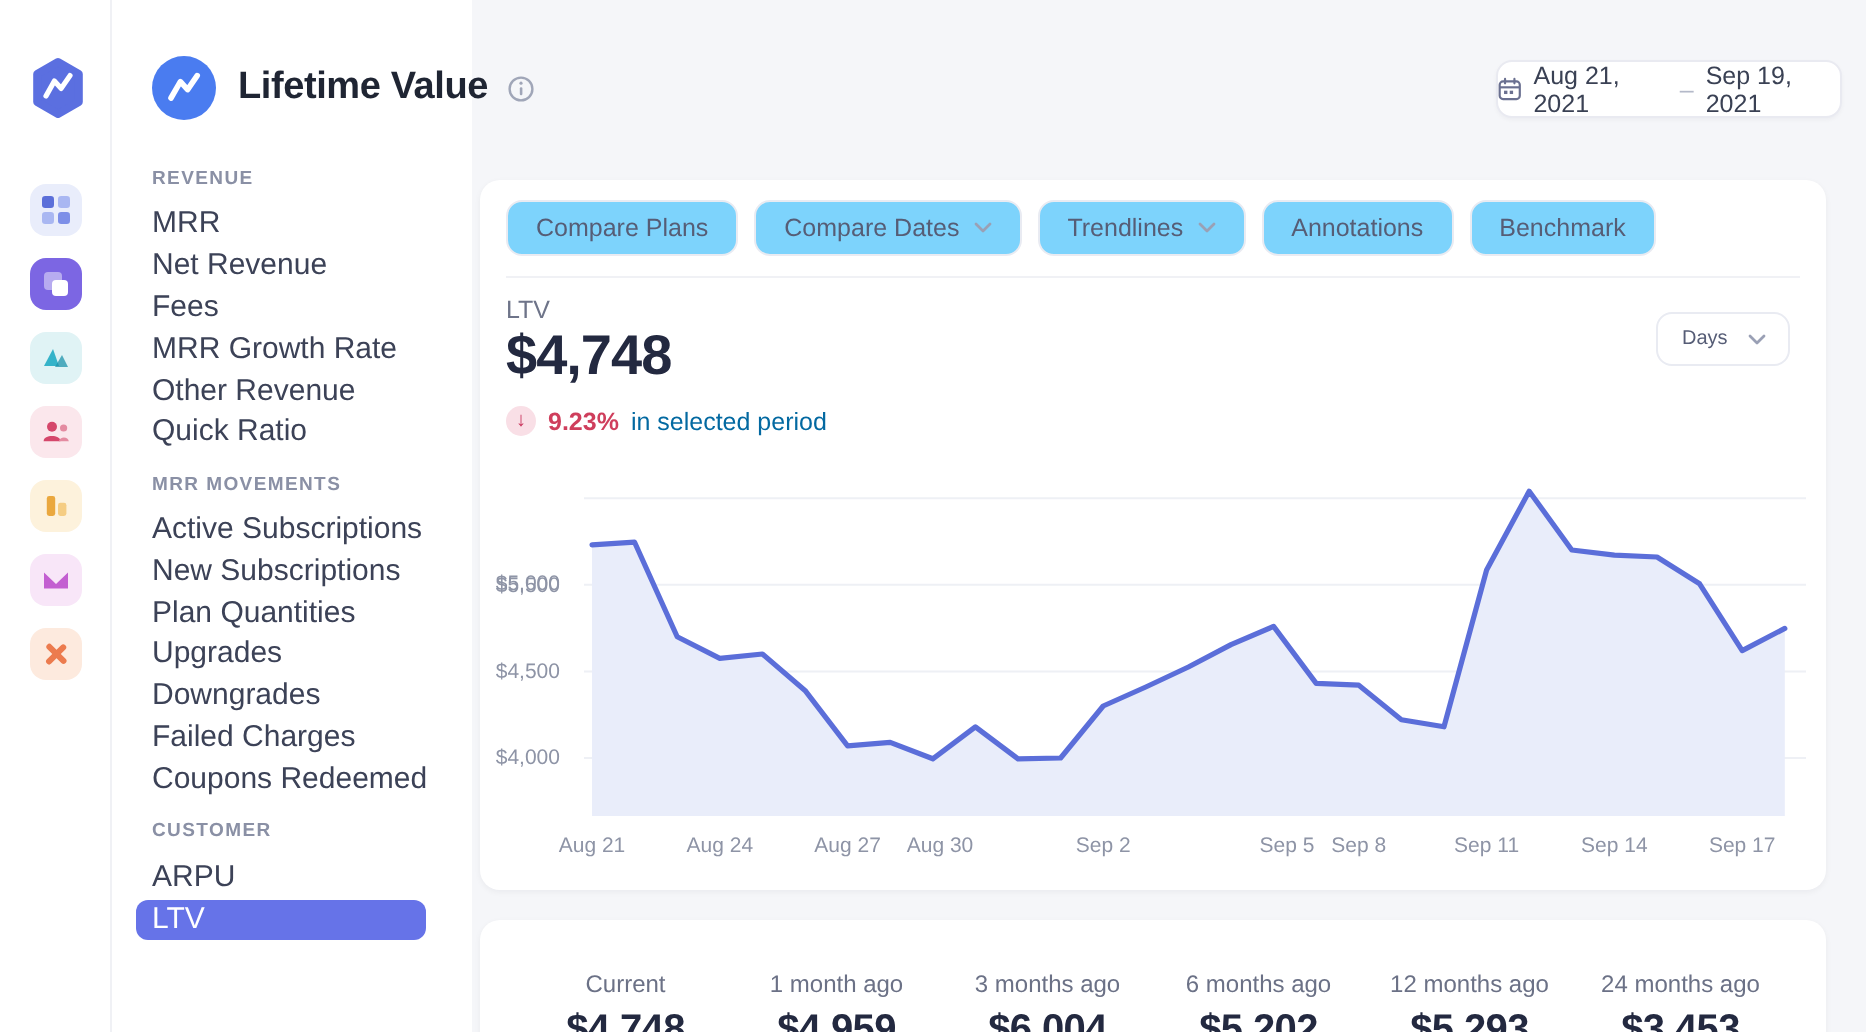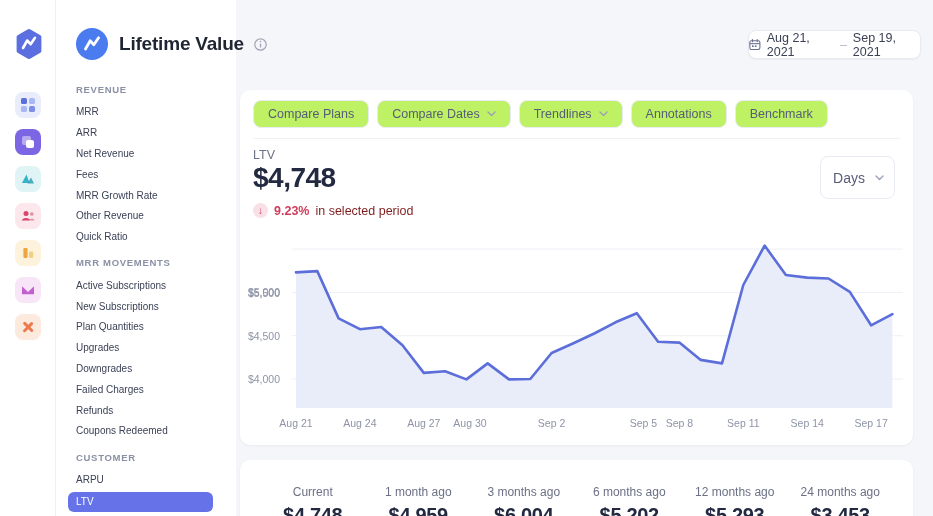--- a/index.html
+++ b/index.html
@@ -14,57 +14,57 @@
   .ri-grid { background:#e9edfb; } .ri-reports { background:#7c66e3; }
   .ri-forecast { background:#e0f3f5; } .ri-customers { background:#fbe7ec; }
   .ri-analytics { background:#fdf2dc; } .ri-messages { background:#f8e6f8; }
   .ri-integrations { background:#fdeade; }
 
   
   .sidebar { position:absolute; left:56px; top:0; width:180px; height:516px; background:#fff; z-index:4; }
   .nav { position:absolute; left:0; top:84px; width:180px; }
   .nav-label { font-size:9.5px; font-weight:700; letter-spacing:.7px; color:#8a90a5; padding:0 0 7px 20px; }
   .nav-section { margin-bottom:10px; }
-  .nav-item { font-size:10px; color:#3c4257; padding:3.4px 0 3.4px 20px; line-height:14px; cursor:pointer; }
+  .nav-item { font-size:15px; color:#3c4257; padding:3.4px 0 3.4px 20px; line-height:14px; cursor:pointer; }
   .nav-item.active { background:#6673e8; color:#fff; margin:1px 23px 1px 12px; padding:3px 0 3px 8px; border-radius:6px; }
 
   
   .page-header { position:absolute; left:76px; top:28px; display:flex; align-items:center; gap:11px; z-index:6; }
   .header-logo { width:32px; height:32px; }
   .page-title { font-size:19px; font-weight:700; color:#1f2533; letter-spacing:-.2px; }
   .info-icon { margin-left:-1px; cursor:pointer; display:flex; }
 
   .datepicker { position:absolute; left:748px; top:30px; width:173px; height:29px; background:#fff;
     border:1px solid #e9eaf1; border-radius:8px; box-shadow:0 1px 2px rgba(20,25,40,.04);
     display:flex; align-items:center; justify-content:center; gap:6px; font-size:12.5px; color:#3a4154; cursor:pointer; }
   .datepicker .sep { color:#b4b9c9; }
 
   
   .card { position:absolute; background:#fff; border-radius:10px; box-shadow:0 1px 3px rgba(23,28,38,.05); }
   .chart-card { left:240px; top:90px; width:673px; height:355px; }
   .summary-card { left:240px; top:460px; width:673px; height:90px; }
 
   
   .toolbar { position:absolute; left:13px; top:10px; display:flex; gap:8px; }
-  .tb-btn { height:28px; display:inline-flex; align-items:center; gap:7px; padding:0 14px; background:#bef264;
+  .tb-btn { height:28px; display:inline-flex; align-items:center; gap:7px; padding:0 14px; background:#7dd3fc;
     border:1px solid #e9ebf2; border-radius:8px; font-size:12.5px; color:#565d76; cursor:pointer; font-family:inherit; }
   .divider { position:absolute; left:13px; right:13px; top:48px; height:1px; background:#f0f1f5; }
 
   
   .metric-label { position:absolute; left:13px; top:58px; font-size:12.5px; color:#6e7489; }
   .metric-value { position:absolute; left:13px; top:72px; font-size:28px; font-weight:700; color:#232940; letter-spacing:-.5px; }
   .metric-change { position:absolute; left:13px; top:113px; display:flex; align-items:center; gap:6px; font-size:12.5px; }
   .change-badge { width:15px; height:15px; border-radius:50%; background:#f9dfe6; color:#c9345c; font-size:10px;
     display:flex; align-items:center; justify-content:center; }
   .change-pct { color:#cf3e5c; font-weight:700; }
-  .change-suffix { color:#7f1d1d; }
-
-  .granularity { position:absolute; right:18px; top:66px; height:43px; min-width:67px; background:#fff;
+  .change-suffix { color:#0369a1; }
+
+  .granularity { position:absolute; right:18px; top:66px; height:27px; min-width:67px; background:#fff;
     border:1px solid #e9ebf2; border-radius:8px; display:inline-flex; align-items:center; gap:10px;
-    padding:0 10px 0 12px; font-size:14px; color:#565d76; cursor:pointer; }
+    padding:0 10px 0 12px; font-size:10px; color:#565d76; cursor:pointer; }
 
   
   .y-axis { position:absolute; left:0; top:153px; width:46px; height:165px; }
   .y-tick { position:absolute; right:6px; font-size:10.5px; color:#8e94a6; transform:translateY(-50%); }
   .plot { position:absolute; left:52px; top:153px; width:611px; height:165px; }
   .x-axis { position:absolute; left:52px; top:327px; width:611px; height:14px; }
   .x-tick { position:absolute; top:0; transform:translateX(-50%); font-size:10.5px; color:#8e94a6; white-space:nowrap; }
 
   
   .summary-row { display:flex; padding:25px 20px 0 20px; }
@@ -129,36 +129,34 @@
       </svg>
     </div>
   </div>
 </div>
 
 <div class="sidebar">
   <div class="nav">
       <div class="nav-section">
         <div class="nav-label">REVENUE</div>
         <div class="nav-item">MRR</div>
-        <div class="nav-item">ARR</div>
         <div class="nav-item">Net Revenue</div>
         <div class="nav-item">Fees</div>
         <div class="nav-item">MRR Growth Rate</div>
         <div class="nav-item">Other Revenue</div>
         <div class="nav-item">Quick Ratio</div>
       </div>
       <div class="nav-section">
         <div class="nav-label">MRR MOVEMENTS</div>
         <div class="nav-item">Active Subscriptions</div>
         <div class="nav-item">New Subscriptions</div>
         <div class="nav-item">Plan Quantities</div>
         <div class="nav-item">Upgrades</div>
         <div class="nav-item">Downgrades</div>
         <div class="nav-item">Failed Charges</div>
-        <div class="nav-item">Refunds</div>
         <div class="nav-item">Coupons Redeemed</div>
       </div>
       <div class="nav-section">
         <div class="nav-label">CUSTOMER</div>
         <div class="nav-item">ARPU</div>
         <div class="nav-item active">LTV</div>
       </div>
     </div>
 </div>
 

